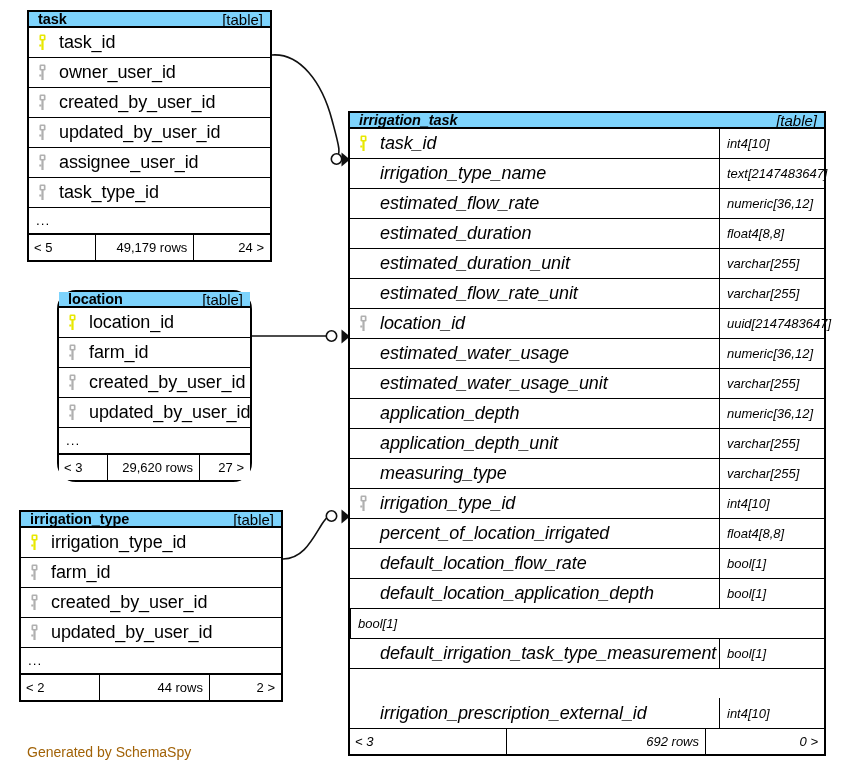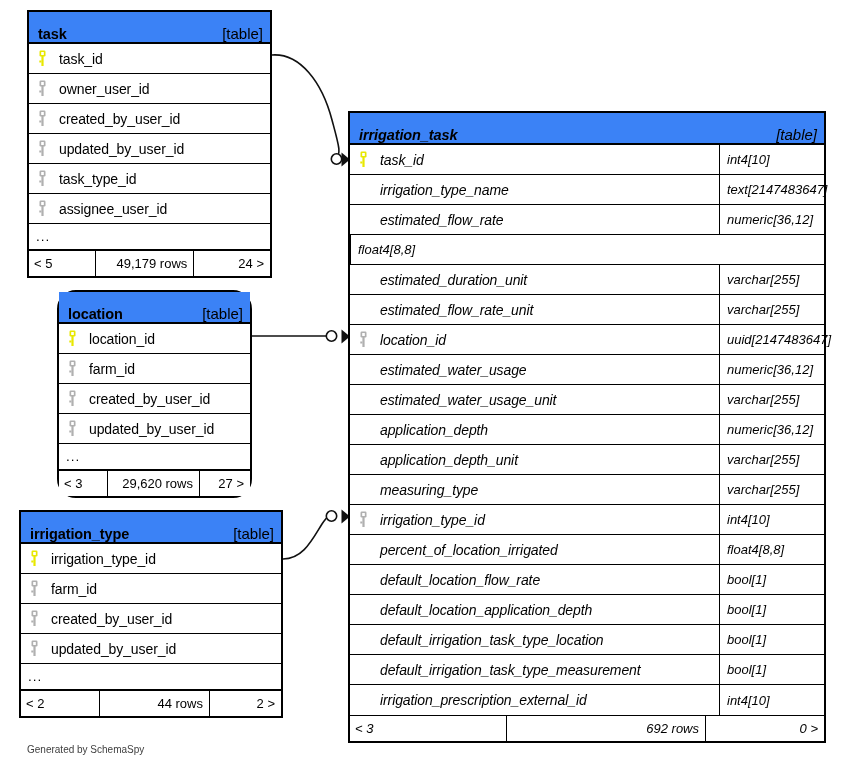--- a/index.html
+++ b/index.html
@@ -36,25 +36,25 @@
     position: absolute;
     box-sizing: border-box;
     border: 2px solid #000000;
     background: #ffffff;
     display: flex;
     flex-direction: column;
   }
 
   .tbl-header {
     box-sizing: border-box;
-    height: 32px;
-    background: #3b82f6;
+    height: 16px;
+    background: #7dd3fc;
     border-bottom: 2px solid #000000;
     display: flex;
-    align-items: flex-end;
+    align-items: center;
     justify-content: space-between;
     padding: 0 7px 0 9px;
     flex: 0 0 auto;
   }
   .tbl-name {
     font-weight: bold;
     font-size: 14.5px;
     color: #000000;
     letter-spacing: -0.1px;
     white-space: nowrap;
@@ -72,21 +72,21 @@
   }
 
   .col-row {
     box-sizing: border-box;
     height: 30px;
     border-bottom: 1.5px solid #000000;
     display: flex;
     align-items: stretch;
     background: #ffffff;
   }
-  .col-row:last-child { border-bottom: none; }
+  .col-row:last-child { border-bottom: none; margin-top: 29px; }
 
   .col-name-cell {
     flex: 1 1 auto;
     display: flex;
     align-items: center;
     padding-left: 9px;
     min-width: 0;
     overflow: hidden;
   }
   .col-type-cell {
@@ -104,21 +104,21 @@
   .keyslot {
     width: 21px;
     flex: 0 0 21px;
     display: flex;
     align-items: center;
     justify-content: flex-start;
   }
   .keyslot svg { display: block; }
 
   .col-label {
-    font-size: 14px;
+    font-size: 18px;
     color: #000000;
     white-space: nowrap;
     letter-spacing: -0.1px;
   }
 
   .ellipsis-row {
     box-sizing: border-box;
     height: 26px;
     border-bottom: 1.5px solid #000000;
     display: flex;
@@ -183,22 +183,22 @@
   #tbl-irr-task .foot-prev { width: 156px; }
   #tbl-irr-task .foot-rows { width: 199px; }
   #tbl-irr-task .foot-next { flex: 1 1 auto; }
 
   #tbl-irr-task .col-type-cell { width: 105px; }
 
   .credit {
     position: absolute;
     left: 27px;
     top: 744px;
-    font-size: 10px;
-    color: #404040;
+    font-size: 14px;
+    color: #a16207;
     white-space: nowrap;
   }
 </style>
 </head>
 <body>
 
 <div id="canvas">
 
   <svg id="edges" viewBox="0 0 844 784" width="844" height="784">
 
@@ -287,35 +287,35 @@
       <div class="col-row">
         <span class="col-name-cell">
           <span class="keyslot">
             <svg width="9" height="18" viewBox="0 0 9 18">
                 <rect x="1.5" y="0.5" width="6" height="6" rx="1.2" fill="#b0b0b0"></rect>
                 <rect x="3.2" y="2" width="2.6" height="3" fill="#ffffff"></rect>
                 <rect x="3.4" y="6" width="2.2" height="10" fill="#b0b0b0"></rect>
                 <rect x="1.3" y="10.5" width="2.1" height="2" fill="#b0b0b0"></rect>
               </svg>
           </span>
+          <span class="col-label">assignee_user_id</span>
+        </span>
+      </div>
+
+      <div class="col-row">
+        <span class="col-name-cell">
+          <span class="keyslot">
+            <svg width="9" height="18" viewBox="0 0 9 18">
+                <rect x="1.5" y="0.5" width="6" height="6" rx="1.2" fill="#b0b0b0"></rect>
+                <rect x="3.2" y="2" width="2.6" height="3" fill="#ffffff"></rect>
+                <rect x="3.4" y="6" width="2.2" height="10" fill="#b0b0b0"></rect>
+                <rect x="1.3" y="10.5" width="2.1" height="2" fill="#b0b0b0"></rect>
+              </svg>
+          </span>
           <span class="col-label">task_type_id</span>
-        </span>
-      </div>
-
-      <div class="col-row">
-        <span class="col-name-cell">
-          <span class="keyslot">
-            <svg width="9" height="18" viewBox="0 0 9 18">
-                <rect x="1.5" y="0.5" width="6" height="6" rx="1.2" fill="#b0b0b0"></rect>
-                <rect x="3.2" y="2" width="2.6" height="3" fill="#ffffff"></rect>
-                <rect x="3.4" y="6" width="2.2" height="10" fill="#b0b0b0"></rect>
-                <rect x="1.3" y="10.5" width="2.1" height="2" fill="#b0b0b0"></rect>
-              </svg>
-          </span>
-          <span class="col-label">assignee_user_id</span>
         </span>
       </div>
 
       <div class="ellipsis-row">...</div>
     </div>
     <div class="tbl-footer">
       <span class="foot-cell foot-prev">&lt; 5</span>
       <span class="foot-cell foot-rows">49,179 rows</span>
       <span class="foot-cell foot-next">24 &gt;</span>
     </div>
@@ -493,20 +493,24 @@
           <span class="col-type-cell">text[2147483647]</span>
         </div>
         <div class="col-row">
           <span class="col-name-cell">
             <span class="keyslot"></span>
             <span class="col-label">estimated_flow_rate</span>
           </span>
           <span class="col-type-cell">numeric[36,12]</span>
         </div>
         <div class="col-row">
+          <span class="col-name-cell">
+            <span class="keyslot"></span>
+            <span class="col-label">estimated_duration</span>
+          </span>
           <span class="col-type-cell">float4[8,8]</span>
         </div>
         <div class="col-row">
           <span class="col-name-cell">
             <span class="keyslot"></span>
             <span class="col-label">estimated_duration_unit</span>
           </span>
           <span class="col-type-cell">varchar[255]</span>
         </div>
         <div class="col-row">
@@ -594,24 +598,20 @@
           <span class="col-type-cell">bool[1]</span>
         </div>
         <div class="col-row">
           <span class="col-name-cell">
             <span class="keyslot"></span>
             <span class="col-label">default_location_application_depth</span>
           </span>
           <span class="col-type-cell">bool[1]</span>
         </div>
         <div class="col-row">
-          <span class="col-name-cell">
-            <span class="keyslot"></span>
-            <span class="col-label">default_irrigation_task_type_location</span>
-          </span>
           <span class="col-type-cell">bool[1]</span>
         </div>
         <div class="col-row">
           <span class="col-name-cell">
             <span class="keyslot"></span>
             <span class="col-label">default_irrigation_task_type_measurement</span>
           </span>
           <span class="col-type-cell">bool[1]</span>
         </div>
         <div class="col-row">

